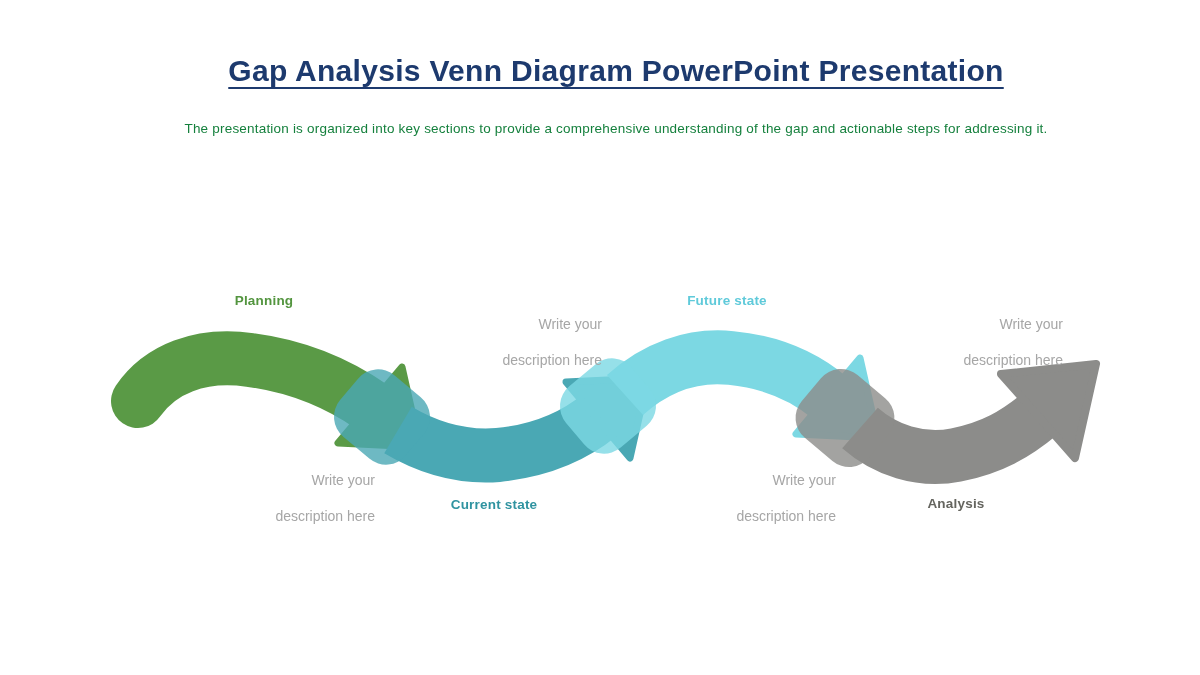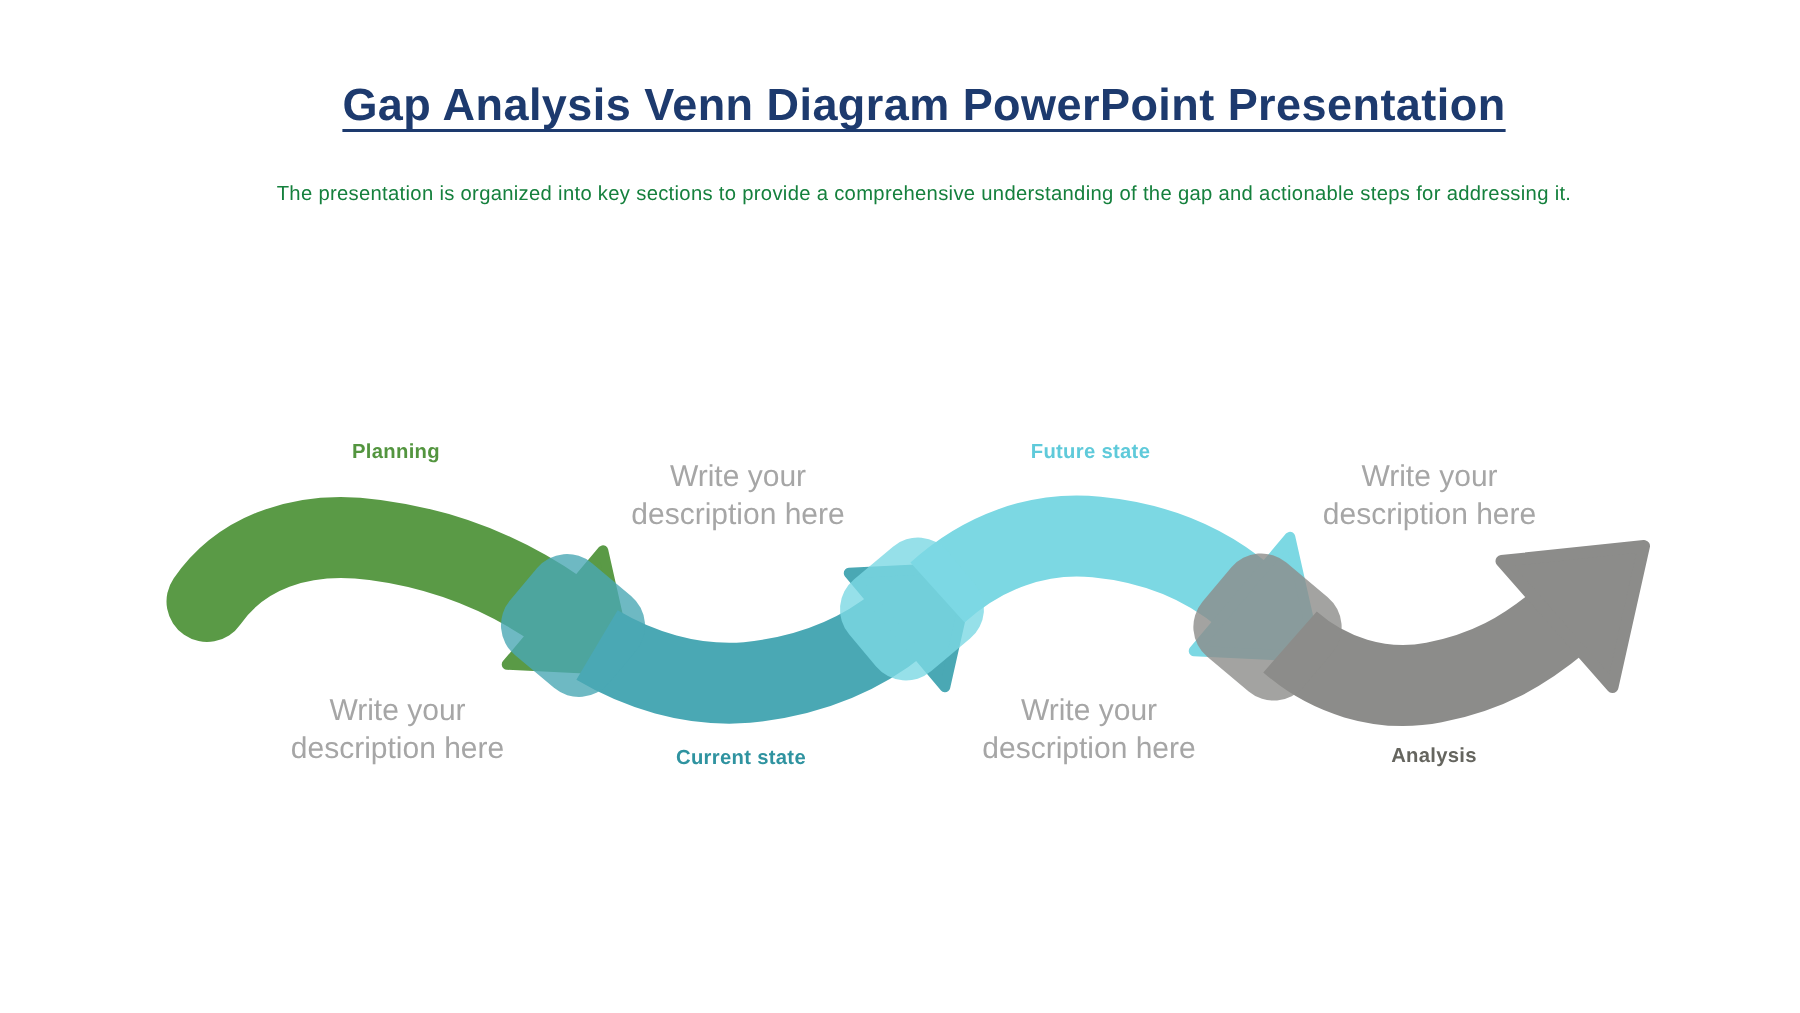--- a/index.html
+++ b/index.html
@@ -11,22 +11,22 @@
     position:absolute;top:54px;left:0;width:100%;text-align:center;
     font-size:30px;font-weight:bold;color:#1d3a6e;letter-spacing:.3px;
     text-decoration:underline;text-decoration-thickness:2px;text-underline-offset:6px;
   }
   .subtitle{
     position:absolute;top:121px;left:0;width:100%;text-align:center;
     font-size:13.5px;color:#15803d;letter-spacing:.2px;
   }
   .diagram-svg{position:absolute;left:0;top:0;}
   .desc{
-    position:absolute;width:220px;text-align:center;
-    font-size:20px;line-height:25px;color:#a6a6a6;white-space:pre-line;
+    position:absolute;width:220px;text-align:right;
+    font-size:14px;line-height:36px;color:#a6a6a6;white-space:pre-line;
   }
   .desc-1{left:155px;top:462px;}
   .desc-2{left:382px;top:306px;}
   .desc-3{left:616px;top:462px;}
   .desc-4{left:843px;top:306px;}
   .stage-label{font-weight:bold;font-size:13.5px;letter-spacing:.2px;}
 </style>
 </head>
 <body>
 

